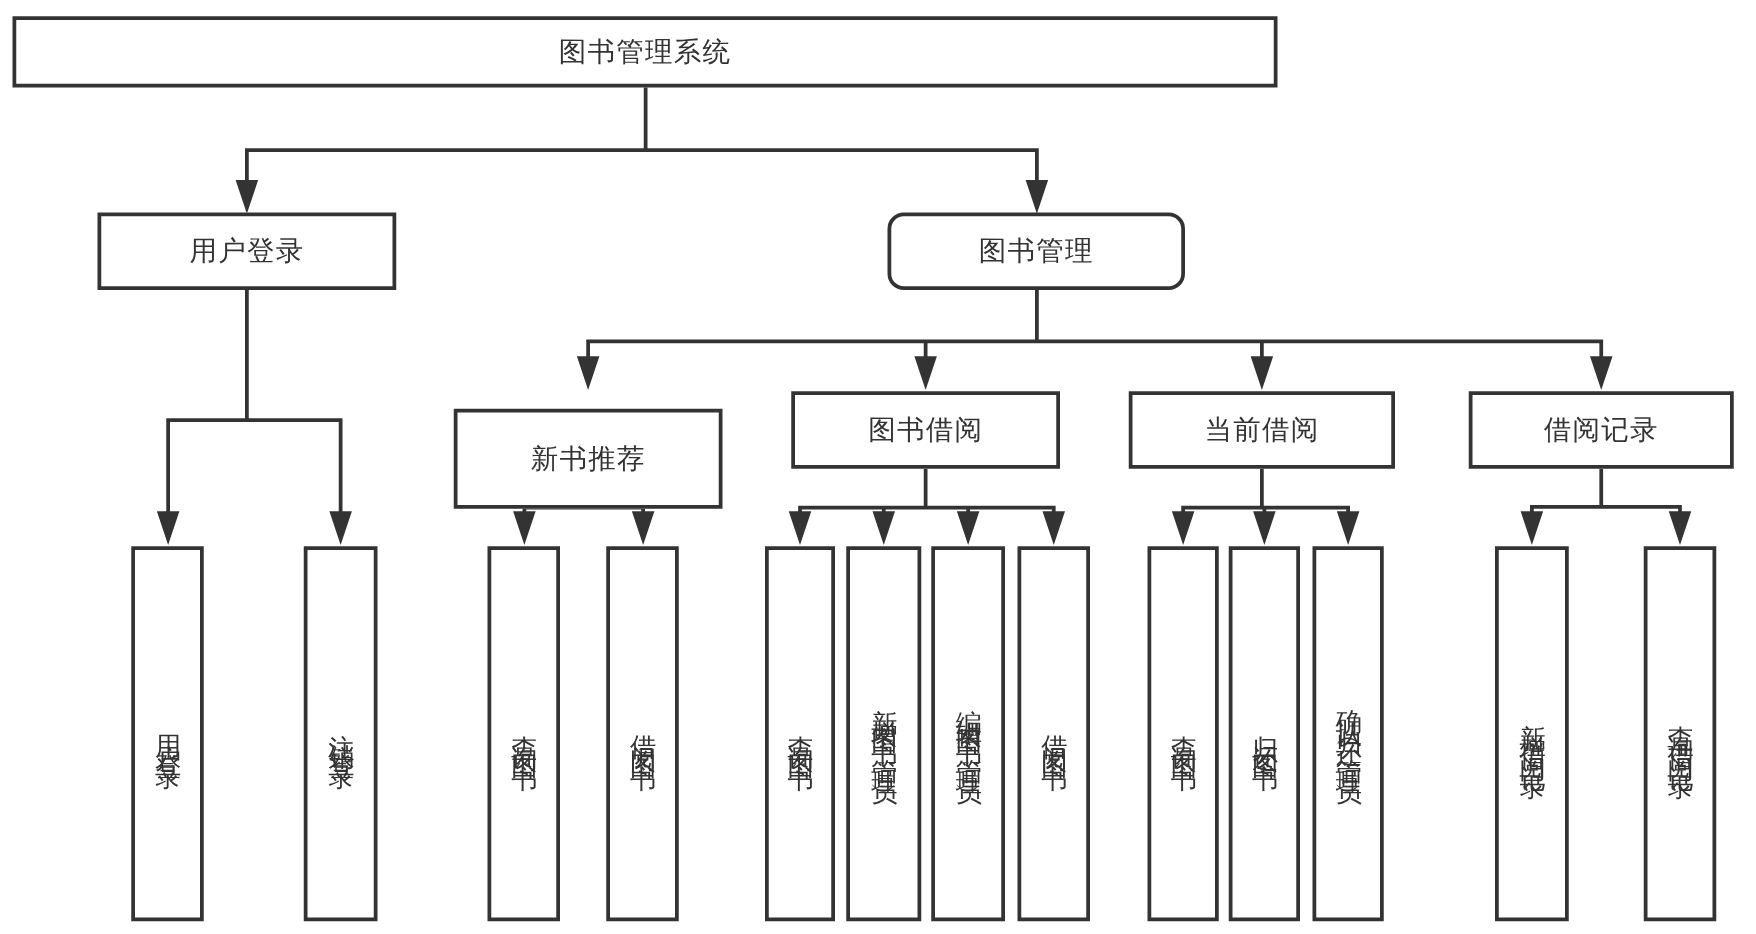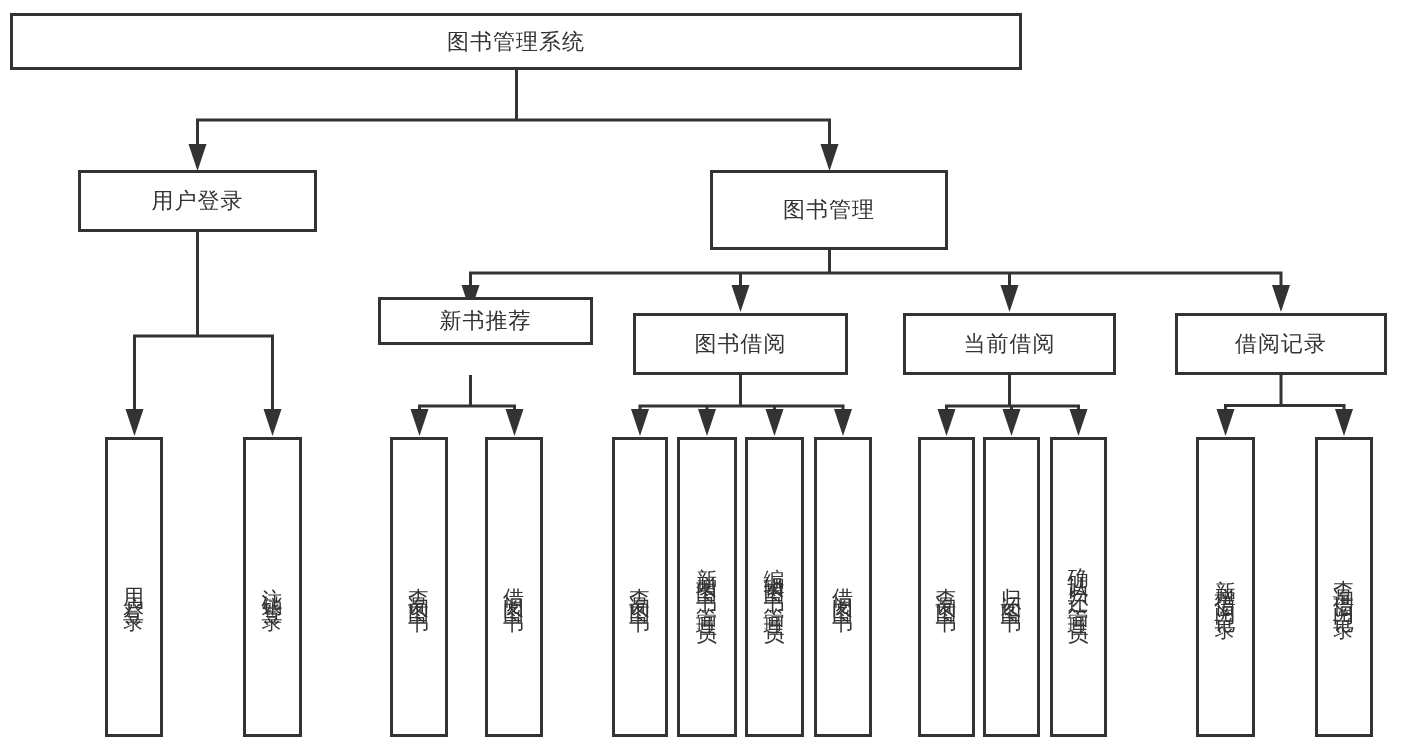--- a/index.html
+++ b/index.html
@@ -117,25 +117,25 @@
     </g>
   </svg>
 
   <div class="node h" style="left:10px; top:13px; width:1012px; height:57px;">
     <span>图书管理系统</span>
   </div>
 
   <div class="node h" style="left:78px; top:170px; width:239px; height:62px;">
     <span>用户登录</span>
   </div>
-  <div class="node h" style="left:710px; top:170px; width:238px; height:80px;">
+  <div class="node h" style="left:710px; top:170px; width:238px; height:62px;border-radius:13px;">
     <span>图书管理</span>
   </div>
 
-  <div class="node h" style="left:363px; top:297px; width:215px; height:48px;margin-left:15px;">
+  <div class="node h" style="left:363px; top:327px; width:215px; height:80px;">
     <span>新书推荐</span>
   </div>
   <div class="node h" style="left:903px; top:313px; width:213px; height:62px;">
     <span>当前借阅</span>
   </div>
   <div class="node h" style="left:633px; top:313px; width:215px; height:62px;">
     <span>图书借阅</span>
   </div>
   <div class="node h" style="left:1175px; top:313px; width:212px; height:62px;">
     <span>借阅记录</span>

